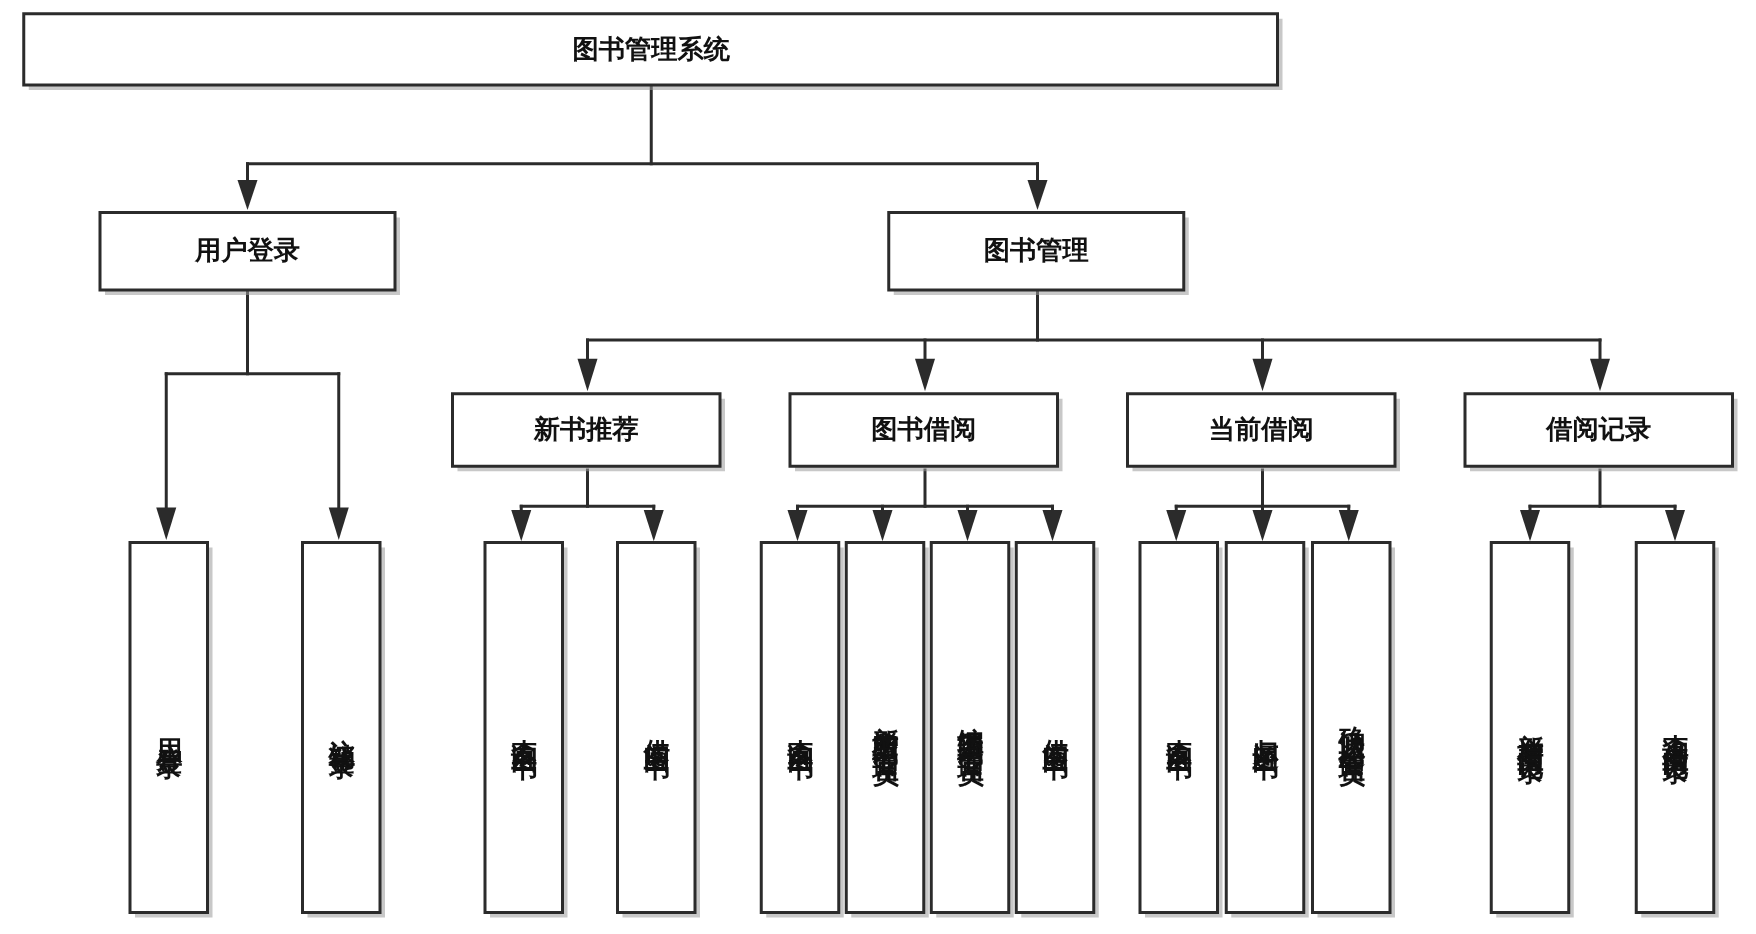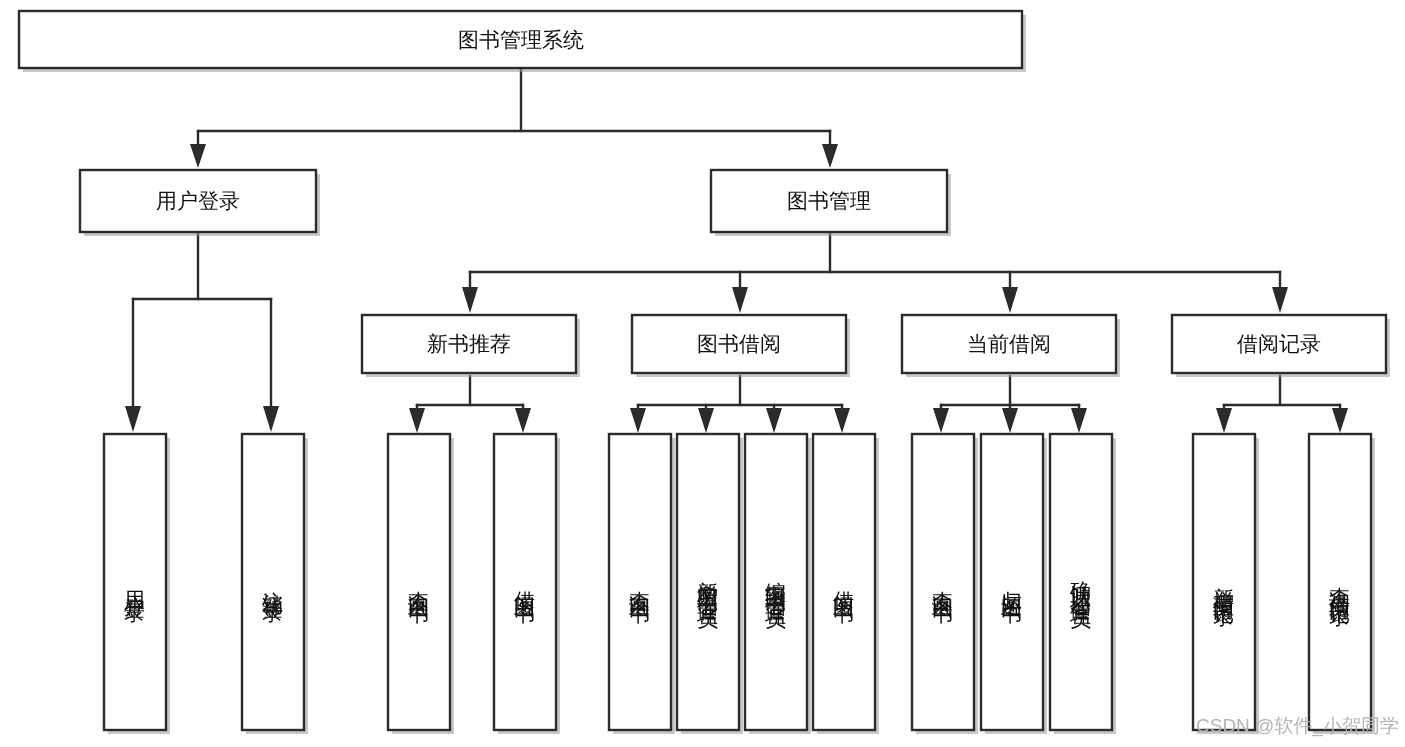--- a/index.html
+++ b/index.html
@@ -11,20 +11,21 @@
     width: 1405px;
     height: 747px;
     font-family: "Liberation Sans", "DejaVu Sans", sans-serif;
     overflow: hidden;
     position: relative;
   }
   #diagram-root {
     position: relative;
     width: 1405px;
     height: 586px;
+    font-weight: bold;
   }
   svg.flow {
     position: absolute;
     top: 0;
     left: 0;
     width: 1405px;
     height: 747px;
   }
   .node-box {
     fill: #ffffff;
@@ -263,15 +264,14 @@
     <div class="node-label-v">确认归还（管理员）</div>
   </div>
 
   <div class="vlabel-wrap" style="left:1193px; top:434px; width:62px; height:296px;">
     <div class="node-label-v">新增借阅记录</div>
   </div>
   <div class="vlabel-wrap" style="left:1309px; top:434px; width:62px; height:296px;">
     <div class="node-label-v">查询借阅记录</div>
   </div>
 
-  <div class="watermark">CSDN @软件_小贺同学</div>
 
 </div>
 
 </body></html>

